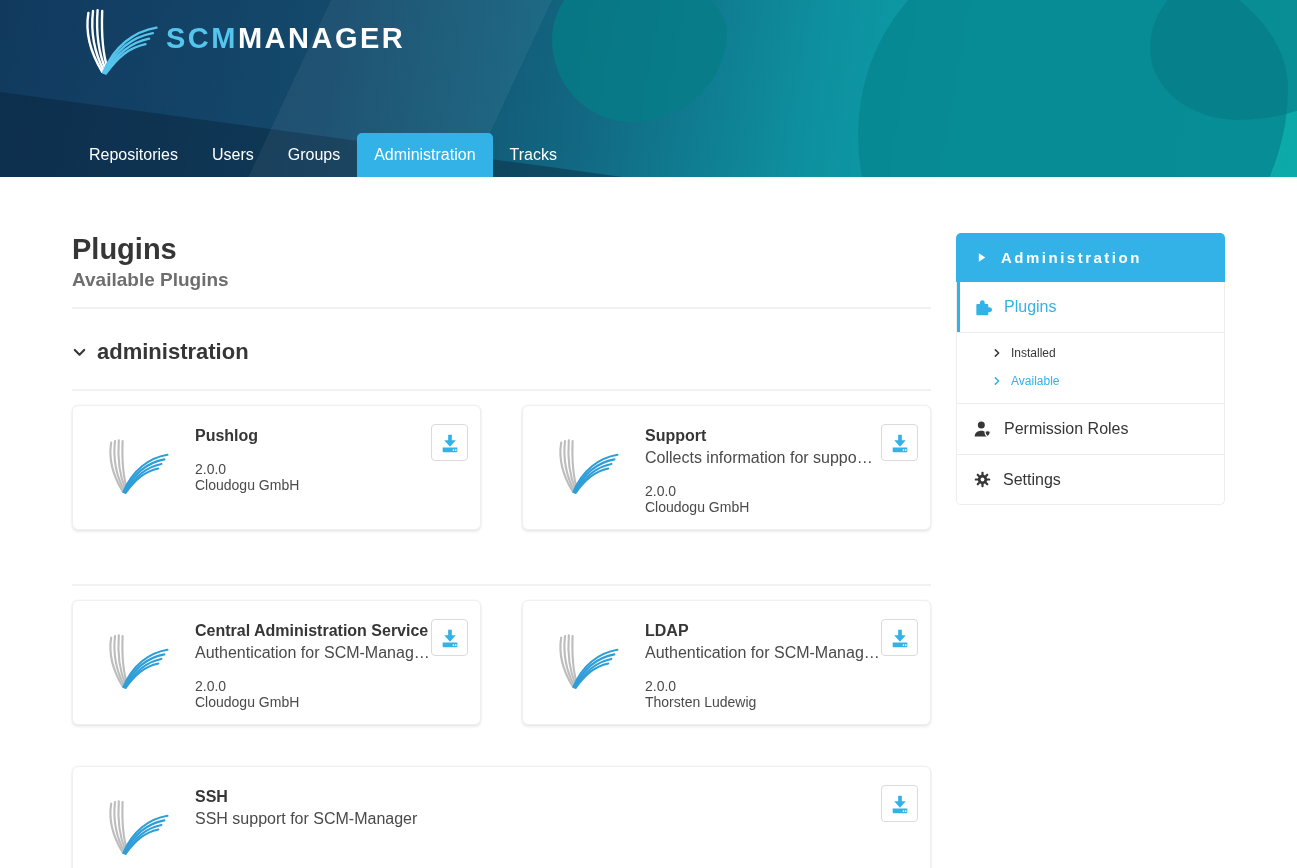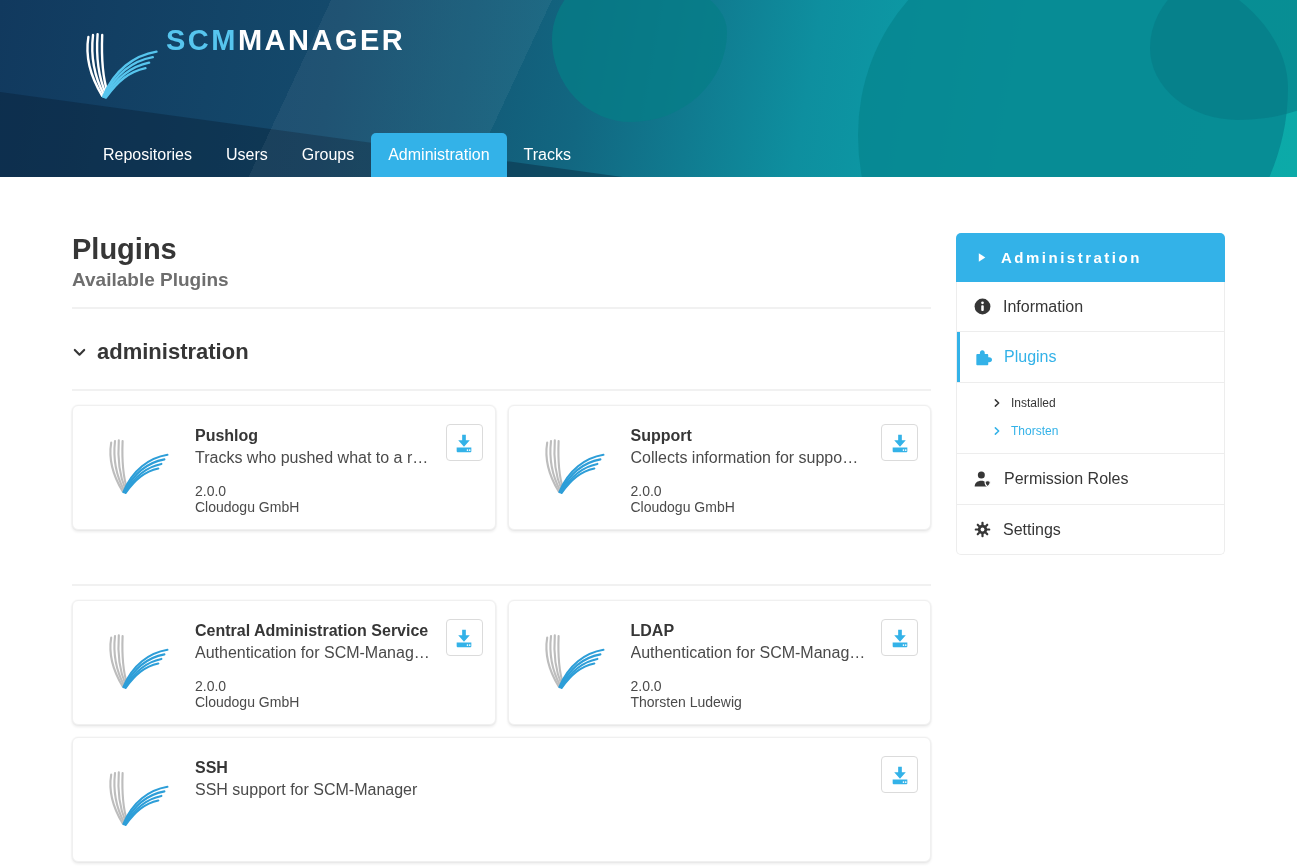--- a/index.html
+++ b/index.html
@@ -36,34 +36,34 @@
     background: rgba(6,134,144,0.8);
     border-radius: 42% 58% 62% 38% / 50% 38% 62% 50%;
   }
   .hero-blob-c {
     position: absolute; left: 1150px; top: -40px; width: 220px; height: 160px;
     background: rgba(5,120,132,0.55);
     border-radius: 50% 50% 60% 40% / 55% 45% 55% 45%;
   }
 
   .logo {
-    position: absolute; left: 70px; top: 24px;
-    display: flex; align-items: flex-start;
+    position: absolute; left: 70px; top: 0;
+    display: flex; align-items: center;
     z-index: 3;
   }
   .logo svg { display: block; }
   .brand-text {
     font-size: 29px; font-weight: bold; letter-spacing: 2.5px;
     margin-left: 4px; margin-bottom: 16px; white-space: nowrap;
   }
   .brand-scm { color: #56c5ee; }
   .brand-manager { color: #ffffff; }
 
   .navbar {
-    position: absolute; left: 86px; bottom: 0;
+    position: absolute; left: 72px; bottom: 0;
     display: flex; z-index: 4;
   }
   .nav-tab {
     height: 44px; line-height: 44px;
     padding: 0 17px;
     color: #ffffff; font-size: 16px;
     cursor: pointer; white-space: nowrap;
   }
   .nav-tab.active {
     background: #33b2e8;
@@ -94,21 +94,21 @@
     display: flex; align-items: center; gap: 10px;
     font-size: 22px; font-weight: 700; color: #363636;
     cursor: pointer;
   }
   .section-head .chev { display: flex; align-items: center; color: #363636; }
   .section hr.rule { margin: 24px 0 14px; }
 
   .cards {
     display: grid;
     grid-template-columns: 1fr 1fr;
-    gap: 12px;
+    gap: 41px;
   }
   .card {
     position: relative;
     background: #fff;
     border: 1px solid #f0f0f0;
     border-radius: 6px;
     box-shadow: 0 2px 3px rgba(10,10,10,0.08), 0 0 0 1px rgba(10,10,10,0.02);
     display: flex;
     min-height: 125px;
     padding: 18px 14px 14px 0;
@@ -248,21 +248,20 @@
               <g stroke="#2d9ed8" stroke-width="2.8" stroke-linecap="round">
                 <path d="M94 22 C70 26 48 42 36 71"></path>
                   <path d="M90 28 C68 32 50 46 37 71"></path>
                 <path d="M86 34 C66 38 51 50 38 71.5"></path>
                   <path d="M82 40 C64 44 52 54 39 72"></path>
               </g>
             </svg>
           </div>
           <div class="card-content">
             <div class="plugin-name">Pushlog</div>
-            <div class="plugin-desc">Tracks who pushed what to a r…</div>
             <div class="plugin-meta">
               <span>2.0.0</span>
               <span>Cloudogu GmbH</span>
             </div>
           </div>
           <button class="dl-btn">
             <span class="icon">
               <svg width="22" height="22" viewBox="0 0 24 24" fill="#33b2e8">
                 <path d="M10 3h4v6h4.3L12 16 5.7 9H10z"></path>
                 <path d="M4 17h16v4c0 .6-.4 1-1 1H5c-.6 0-1-.4-1-1z"></path>
@@ -432,30 +431,20 @@
     <div class="panel-header">
       <span class="icon">
         <svg width="13" height="13" viewBox="0 0 24 24">
             <polygon points="7,4 19,12 7,20" fill="#ffffff"></polygon>
           </svg>
       </span>
       <span>Administration</span>
     </div>
     <div class="panel-body">
 
-      <div class="panel-item">
-        <span class="icon">
-          <svg width="19" height="19" viewBox="0 0 24 24">
-            <circle cx="12" cy="12" r="10" fill="#363636"></circle>
-            <circle cx="12" cy="7.3" r="1.7" fill="#ffffff"></circle>
-            <rect x="10.4" y="10.3" width="3.2" height="7.4" rx="1.2" fill="#ffffff"></rect>
-          </svg>
-        </span>
-        <span>Information</span>
-      </div>
 
       <div class="panel-item is-active">
         <span class="icon">
           <svg width="20" height="20" viewBox="0 0 24 24" fill="#33b2e8">
             <path d="M4 9.8c0-.7.6-1.3 1.3-1.3h3c-.5-2.9 1-4.5 2.9-4.5s3.4 1.6 2.9 4.5H17c.7 0 1.3.6 1.3 1.3v2.6c2.9-.5 4.5 1 4.5 2.9s-1.6 3.4-4.5 2.9v2.5c0 .7-.6 1.3-1.3 1.3H5.3C4.6 22 4 21.4 4 20.7z"></path>
           </svg>
         </span>
         <span>Plugins</span>
       </div>
 
@@ -467,21 +456,21 @@
               </svg>
           </span>
           <span>Installed</span>
         </div>
         <div class="panel-subitem is-blue">
           <span class="icon">
             <svg width="10" height="12" viewBox="0 0 24 24" fill="none" stroke="#33b2e8" stroke-width="3.6" stroke-linecap="round" stroke-linejoin="round">
                 <polyline points="8,4.5 16,12 8,19.5"></polyline>
               </svg>
           </span>
-          <span>Thorsten</span>
+          <span>Available</span>
         </div>
       </div>
 
       <div class="panel-item">
         <span class="icon">
           <svg width="20" height="20" viewBox="0 0 24 24">
             <circle cx="10" cy="7.2" r="4.2" fill="#363636"></circle>
             <path d="M2 21c0-4.5 3.6-7 8-7s8 2.5 8 7z" fill="#363636"></path>
             <path d="M14.4 15.1l3.2-1.3 3.2 1.3c0 3-1.1 5.2-3.2 6.3-2.1-1.1-3.2-3.3-3.2-6.3z" fill="#363636" stroke="#ffffff" stroke-width="1.3"></path>
           </svg>

